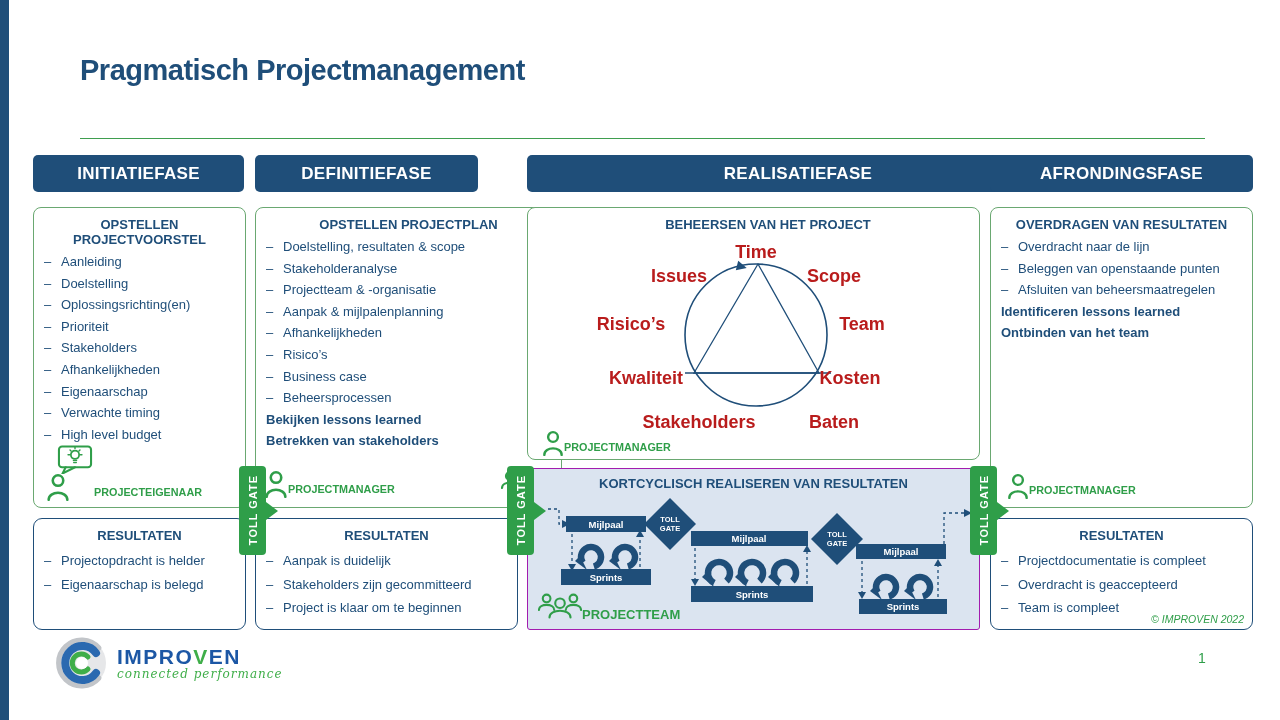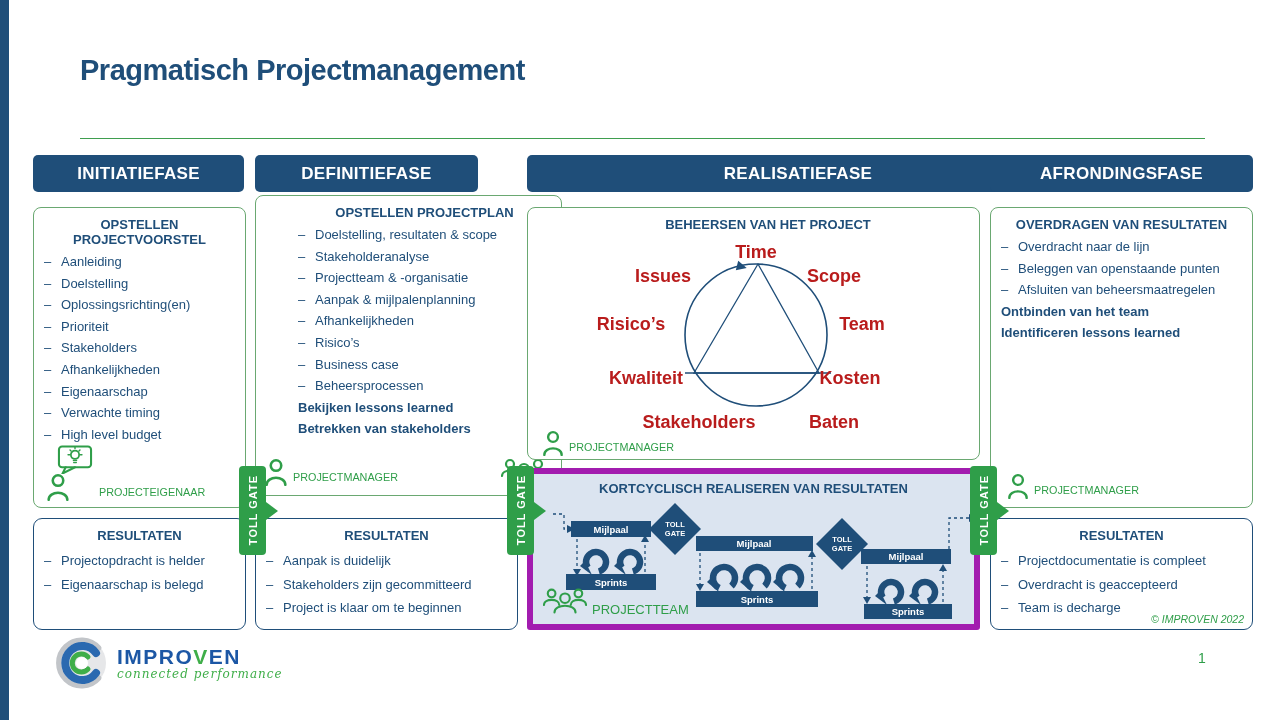--- a/index.html
+++ b/index.html
@@ -16,40 +16,40 @@
   .gbox{position:absolute;background:#fff;border:1.3px solid #6aa871;border-radius:8px;box-sizing:border-box;}
   .bbox{position:absolute;background:#fff;border:1.3px solid #1f4e79;border-radius:9px;box-sizing:border-box;}
   .box-title{text-align:center;font-weight:bold;color:#1f4e79;font-size:13px;margin:9px 4px 2px;}
   .bullets{padding:2px 4px 0 10px;color:#1f4e79;font-size:13px;}
   .bullet{display:flex;line-height:21.6px;}
   .bullet .dash{width:17px;flex:none;}
   .note{font-weight:bold;line-height:21.6px;}
   .res-bullets{padding:4px 4px 0 10px;color:#1f4e79;font-size:13px;}
   .res-bullets .bullet{line-height:23.5px;}
 
-  .role{position:absolute;display:flex;align-items:flex-end;gap:5px;color:#2f9e49;
-        font-weight:normal;font-size:10.8px;white-space:nowrap;}
+  .role{position:absolute;display:flex;align-items:flex-end;color:#2f9e49;
+        font-weight:bold;font-size:10.8px;white-space:nowrap;}
   .role .role-label{margin-bottom:3px;}
   .icon-stroke{stroke:#2f9e49;fill:none;stroke-width:2.2;stroke-linecap:round;}
   .idea-person{position:relative;width:48px;height:56px;}
   .idea-person .bubble{position:absolute;left:11px;top:0;}
   .idea-person .person{position:absolute;left:0;bottom:0;}
 
   .tollgate{position:absolute;top:466px;width:27px;height:89px;background:#2f9e49;
             border-radius:4px;display:flex;align-items:center;justify-content:center;}
   .tollgate .tg-text{writing-mode:vertical-rl;transform:rotate(180deg);color:#fff;
             font-weight:bold;font-size:11px;letter-spacing:1px;white-space:nowrap;}
   .tg-arrow{position:absolute;right:-12px;top:50%;transform:translateY(-50%);width:0;height:0;
             border-left:12px solid #2f9e49;border-top:9px solid transparent;border-bottom:9px solid transparent;}
 
   .diag-label{position:absolute;transform:translate(-50%,-50%);font-weight:bold;color:#b91c1c;
               font-size:18px;white-space:nowrap;}
 
   .panel{position:absolute;left:527px;top:468px;width:453px;height:162px;background:#dbe4f0;
-         border:6px solid #a21caf;border-radius:3px;box-sizing:border-box;}
+         border:1px solid #a21caf;border-radius:3px;box-sizing:border-box;}
   .panel-title{position:absolute;left:0;top:7px;width:100%;text-align:center;font-weight:bold;
                color:#1f4e79;font-size:13px;}
   .bar{fill:#1f4e79;}
   .bar-label{fill:#fff;font-weight:bold;font-size:9.5px;text-anchor:middle;}
   .dash-line{stroke:#1f4e79;stroke-width:1.3;stroke-dasharray:3 3;fill:none;}
   .arrowhead{fill:#1f4e79;}
   .diamond{fill:#1f4e79;}
   .dtext{fill:#fff;font-weight:bold;font-size:7.5px;text-anchor:middle;}
   .loop-ring{fill:none;stroke:#1f4e79;stroke-width:6.5;stroke-dasharray:50 13;}
   .diagram-line{stroke:#1f4e79;fill:none;}
@@ -141,21 +141,21 @@
           <span class="dash">–</span>
           <span>Projectopdracht is helder</span>
         </div>
       <div class="bullet">
           <span class="dash">–</span>
           <span>Eigenaarschap is belegd</span>
         </div>
     </div>
   </div>
 
-  <div class="gbox" style="left:255px;top:195px;width:307px;height:301px;padding-left:32px;">
+  <div class="gbox" style="left:255px;top:207px;width:307px;height:301px;">
     <div class="box-title">OPSTELLEN PROJECTPLAN</div>
     <div class="bullets">
       <div class="bullet">
           <span class="dash">–</span>
           <span>Doelstelling, resultaten &amp; scope</span>
         </div>
       <div class="bullet">
           <span class="dash">–</span>
           <span>Stakeholderanalyse</span>
         </div>
@@ -225,21 +225,21 @@
     <div class="box-title">BEHEERSEN VAN HET PROJECT</div>
     <svg style="position:absolute;left:0;top:0;" width="451" height="251" viewBox="0 0 451 251">
       <circle cx="228" cy="127" r="71" class="diagram-line" style="stroke-width:1.6;"></circle>
       <polygon points="230,56 166,165 291,165" class="diagram-line" style="stroke-width:1.3;"></polygon>
       <line x1="157" y1="165" x2="303" y2="165" class="diagram-line" style="stroke-width:1.3;"></line>
       <g transform="translate(209,57.5) rotate(14)">
         <polygon points="0,-5 10,0 0,5" fill="#1f4e79"></polygon>
       </g>
     </svg>
     <div class="diag-label" style="left:228px;top:44px;">Time</div>
-    <div class="diag-label" style="left:135px;top:68px;">Issues</div>
+    <div class="diag-label" style="left:151px;top:68px;">Issues</div>
     <div class="diag-label" style="left:306px;top:68px;">Scope</div>
     <div class="diag-label" style="left:103px;top:116px;">Risico’s</div>
     <div class="diag-label" style="left:334px;top:116px;text-align:right;">Team</div>
     <div class="diag-label" style="left:118px;top:170px;">Kwaliteit</div>
     <div class="diag-label" style="left:322px;top:170px;">Kosten</div>
     <div class="diag-label" style="left:171px;top:214px;">Stakeholders</div>
     <div class="diag-label" style="left:306px;top:214px;">Baten</div>
     <div class="role" style="left:14px;bottom:3px;">
       <svg width="22" height="26" viewBox="0 0 20 24">
         <circle cx="10" cy="6.5" r="4.5" class="icon-stroke"></circle>
@@ -343,22 +343,22 @@
           <span>Overdracht naar de lijn</span>
         </div>
       <div class="bullet">
           <span class="dash">–</span>
           <span>Beleggen van openstaande punten</span>
         </div>
       <div class="bullet">
           <span class="dash">–</span>
           <span>Afsluiten van beheersmaatregelen</span>
         </div>
+      <div class="note">Identificeren lessons learned</div>
       <div class="note">Ontbinden van het team</div>
-      <div class="note">Identificeren lessons learned</div>
     </div>
     <div class="role" style="left:16px;bottom:8px;">
       <svg width="22" height="26" viewBox="0 0 20 24">
         <circle cx="10" cy="6.5" r="4.5" class="icon-stroke"></circle>
         <path d="M2,23 C2,15 18,15 18,23" class="icon-stroke"></path>
       </svg>
       <span class="role-label">PROJECTMANAGER</span>
     </div>
   </div>
 
@@ -368,21 +368,21 @@
       <div class="bullet">
           <span class="dash">–</span>
           <span>Projectdocumentatie is compleet</span>
         </div>
       <div class="bullet">
           <span class="dash">–</span>
           <span>Overdracht is geaccepteerd</span>
         </div>
       <div class="bullet">
           <span class="dash">–</span>
-          <span>Team is decharge</span>
+          <span>Team is compleet</span>
         </div>
     </div>
     <div class="copyright">© IMPROVEN 2022</div>
   </div>
 
   <div class="tollgate" style="left:239px;">
     <span class="tg-text">TOLL GATE</span>
     <div class="tg-arrow"></div>
   </div>
   <div class="tollgate" style="left:507px;">

